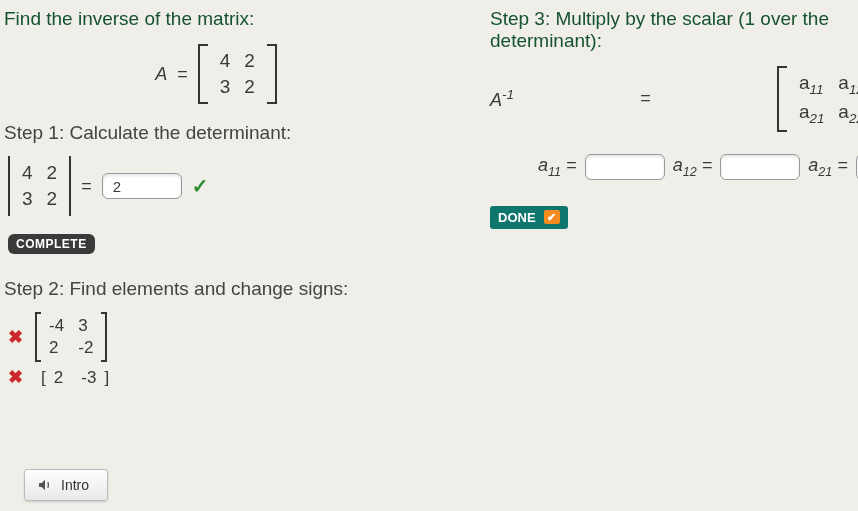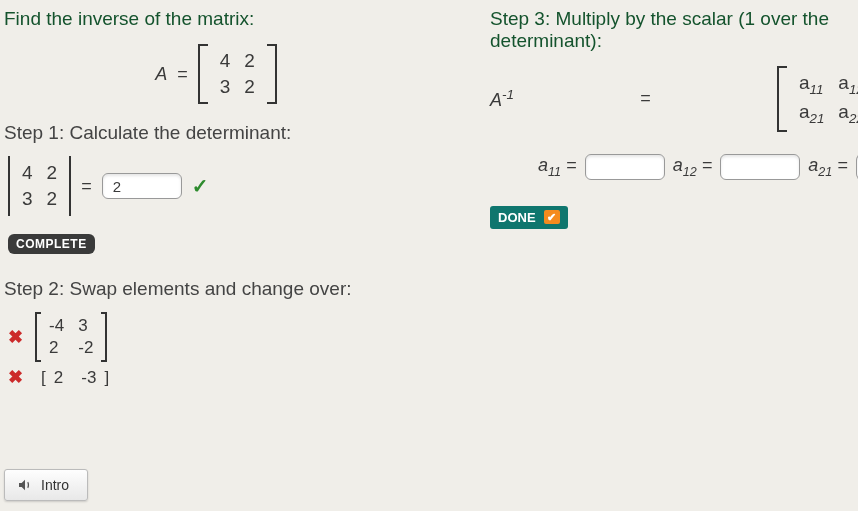--- a/index.html
+++ b/index.html
@@ -175,21 +175,21 @@
       height: 14px;
       font-size: 11px;
       display: inline-flex;
       align-items: center;
       justify-content: center;
       border-radius: 2px;
     }
     .intro-btn {
       position: absolute;
       bottom: 10px;
-      left: 4px;
+      left: 24px;
       background: linear-gradient(#fefefe, #e8e8e8);
       border: 1px solid #bbb;
       border-radius: 3px;
       padding: 7px 18px 7px 12px;
       display: flex;
       align-items: center;
       gap: 8px;
       font-size: 14px;
       color: #333;
       box-shadow: 0 1px 2px rgba(0,0,0,0.15);
@@ -245,21 +245,21 @@
       </span>
       <span class="eq-sign">=</span>
       <span class="input-box">
           <span>2</span>
         </span>
       <span class="checkmark">✓</span>
     </div>
 
     <div class="complete-badge">COMPLETE</div>
 
-    <div class="step-header">Step 2: Swap elements and change over:</div>
+    <div class="step-header">Step 2: Find elements and change signs:</div>
 
     <div class="step2-item">
       <span class="x-mark">✖</span>
       <span class="bracket small-matrix">
         <span class="bracket-l"></span>
         <span class="matrix-body">
           <span>-4</span>
           <span>3</span>
           <span>2</span>
           <span>-2</span>

